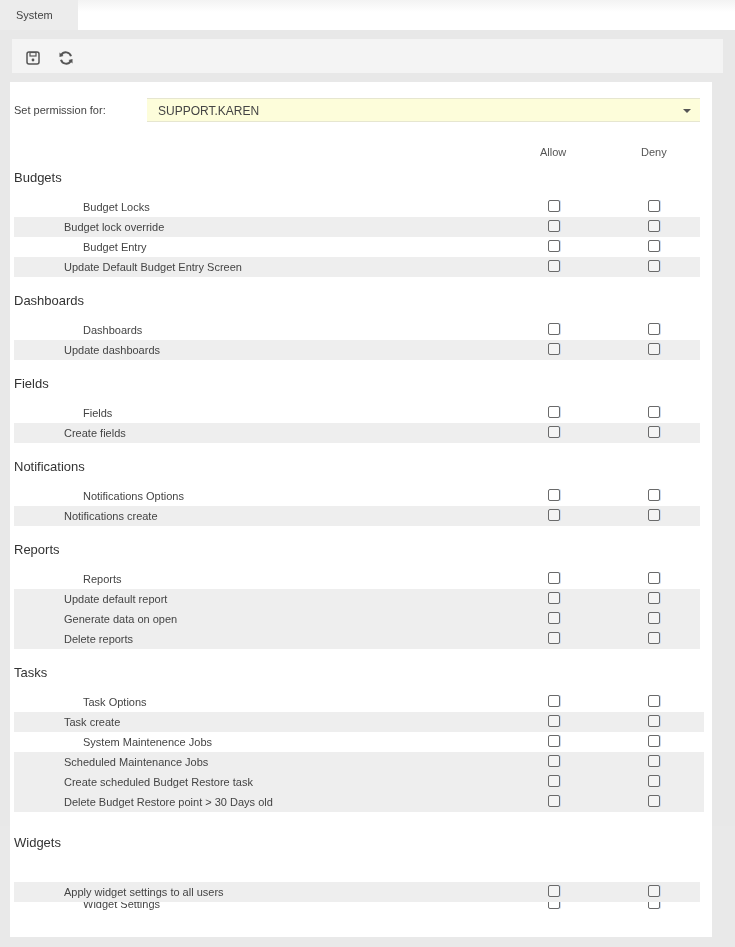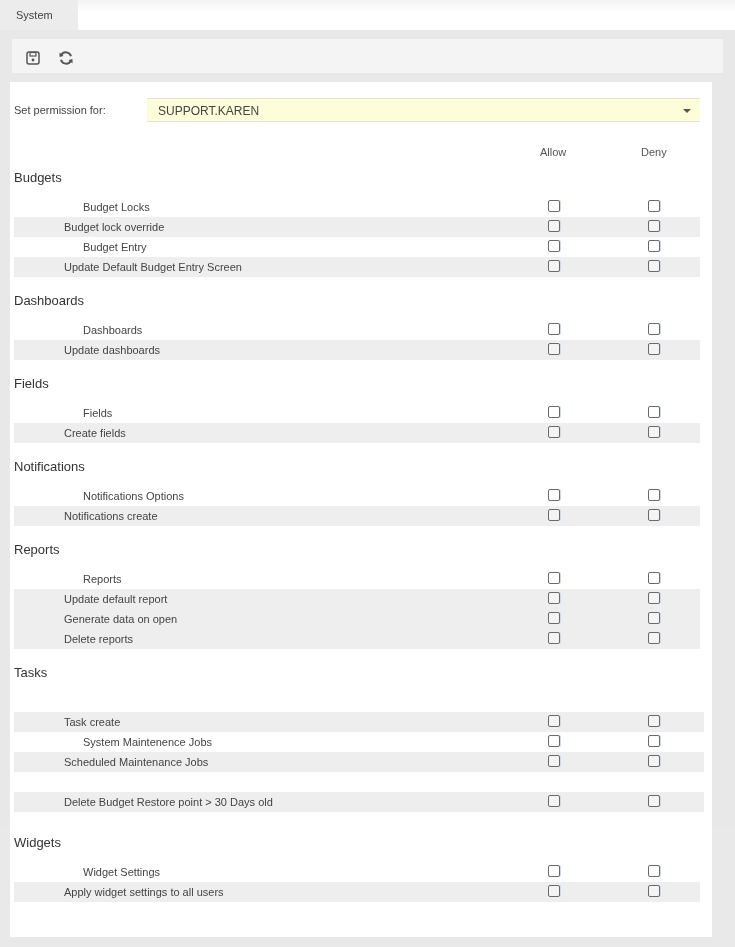--- a/index.html
+++ b/index.html
@@ -181,42 +181,52 @@
         <span class="lbl">Generate data on open</span>
         <span class="cb allow"></span>
         <span class="cb deny"></span>
       </div>
       <div class="row l2 shaded" style="top: 547px;">
         <span class="lbl">Delete reports</span>
         <span class="cb allow"></span>
         <span class="cb deny"></span>
       </div>
       <div class="section" style="top: 583px;">Tasks</div>
+      <div class="row l1 wide" style="top: 610px;">
+        <span class="lbl">Task Options</span>
+        <span class="cb allow"></span>
+        <span class="cb deny"></span>
+      </div>
       <div class="row l2 shaded wide" style="top: 630px;">
         <span class="lbl">Task create</span>
         <span class="cb allow"></span>
         <span class="cb deny"></span>
       </div>
       <div class="row l1 wide" style="top: 650px;">
         <span class="lbl">System Maintenence Jobs</span>
         <span class="cb allow"></span>
         <span class="cb deny"></span>
       </div>
       <div class="row l2 shaded wide" style="top: 670px;">
         <span class="lbl">Scheduled Maintenance Jobs</span>
         <span class="cb allow"></span>
         <span class="cb deny"></span>
       </div>
+      <div class="row l2 shaded wide" style="top: 690px;">
+        <span class="lbl">Create scheduled Budget Restore task</span>
+        <span class="cb allow"></span>
+        <span class="cb deny"></span>
+      </div>
       <div class="row l2 shaded wide" style="top: 710px;">
         <span class="lbl">Delete Budget Restore point &gt; 30 Days old</span>
         <span class="cb allow"></span>
         <span class="cb deny"></span>
       </div>
       <div class="section" style="top: 753px;">Widgets</div>
-      <div class="row l1" style="top: 780px; text-decoration: underline;">
+      <div class="row l1" style="top: 812px; text-decoration: underline;">
         <span class="lbl">Widget Settings</span>
         <span class="cb allow"></span>
         <span class="cb deny"></span>
       </div>
       <div class="row l2 shaded" style="top: 800px;">
         <span class="lbl">Apply widget settings to all users</span>
         <span class="cb allow"></span>
         <span class="cb deny"></span>
       </div>
     </div>

